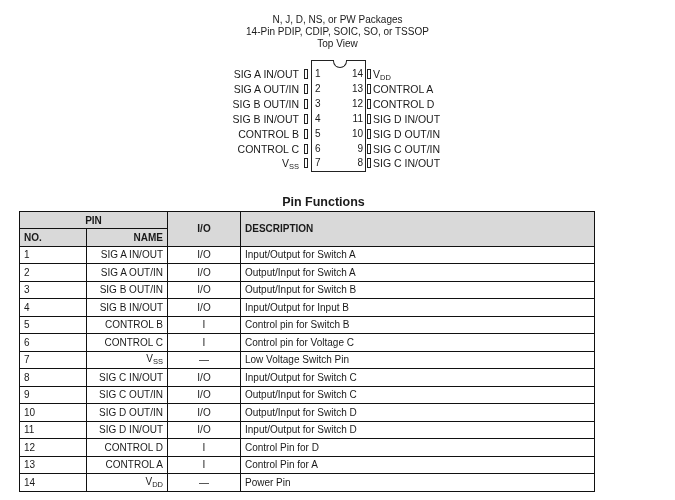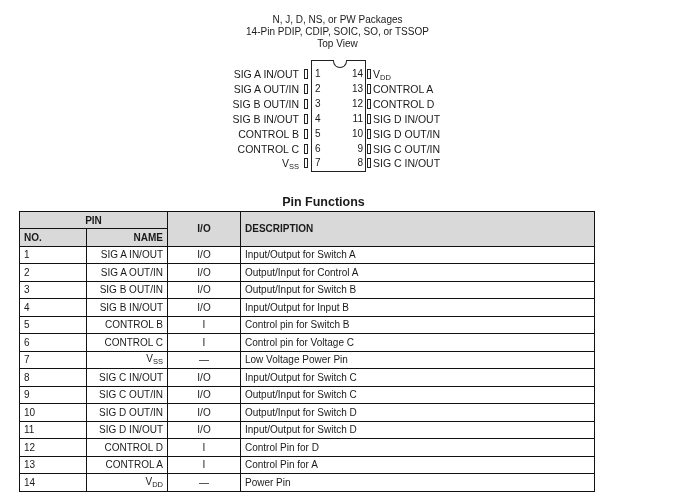--- a/index.html
+++ b/index.html
@@ -124,21 +124,21 @@
       <tr>
         <td class="c-no">1</td>
         <td class="c-name"><span>SIG A IN/OUT</span></td>
         <td class="c-io">I/O</td>
         <td class="c-desc">Input/Output for Switch A</td>
       </tr>
       <tr>
         <td class="c-no">2</td>
         <td class="c-name"><span>SIG A OUT/IN</span></td>
         <td class="c-io">I/O</td>
-        <td class="c-desc">Output/Input for Control A</td>
+        <td class="c-desc">Output/Input for Switch A</td>
       </tr>
       <tr>
         <td class="c-no">3</td>
         <td class="c-name"><span>SIG B OUT/IN</span></td>
         <td class="c-io">I/O</td>
         <td class="c-desc">Output/Input for Switch B</td>
       </tr>
       <tr>
         <td class="c-no">4</td>
         <td class="c-name"><span>SIG B IN/OUT</span></td>
@@ -154,21 +154,21 @@
       <tr>
         <td class="c-no">6</td>
         <td class="c-name"><span>CONTROL C</span></td>
         <td class="c-io">I</td>
         <td class="c-desc">Control pin for Voltage C</td>
       </tr>
       <tr>
         <td class="c-no">7</td>
         <td class="c-name"><span>V</span><sub>SS</sub></td>
         <td class="c-io">—</td>
-        <td class="c-desc">Low Voltage Power Pin</td>
+        <td class="c-desc">Low Voltage Switch Pin</td>
       </tr>
       <tr>
         <td class="c-no">8</td>
         <td class="c-name"><span>SIG C IN/OUT</span></td>
         <td class="c-io">I/O</td>
         <td class="c-desc">Input/Output for Switch C</td>
       </tr>
       <tr>
         <td class="c-no">9</td>
         <td class="c-name"><span>SIG C OUT/IN</span></td>

